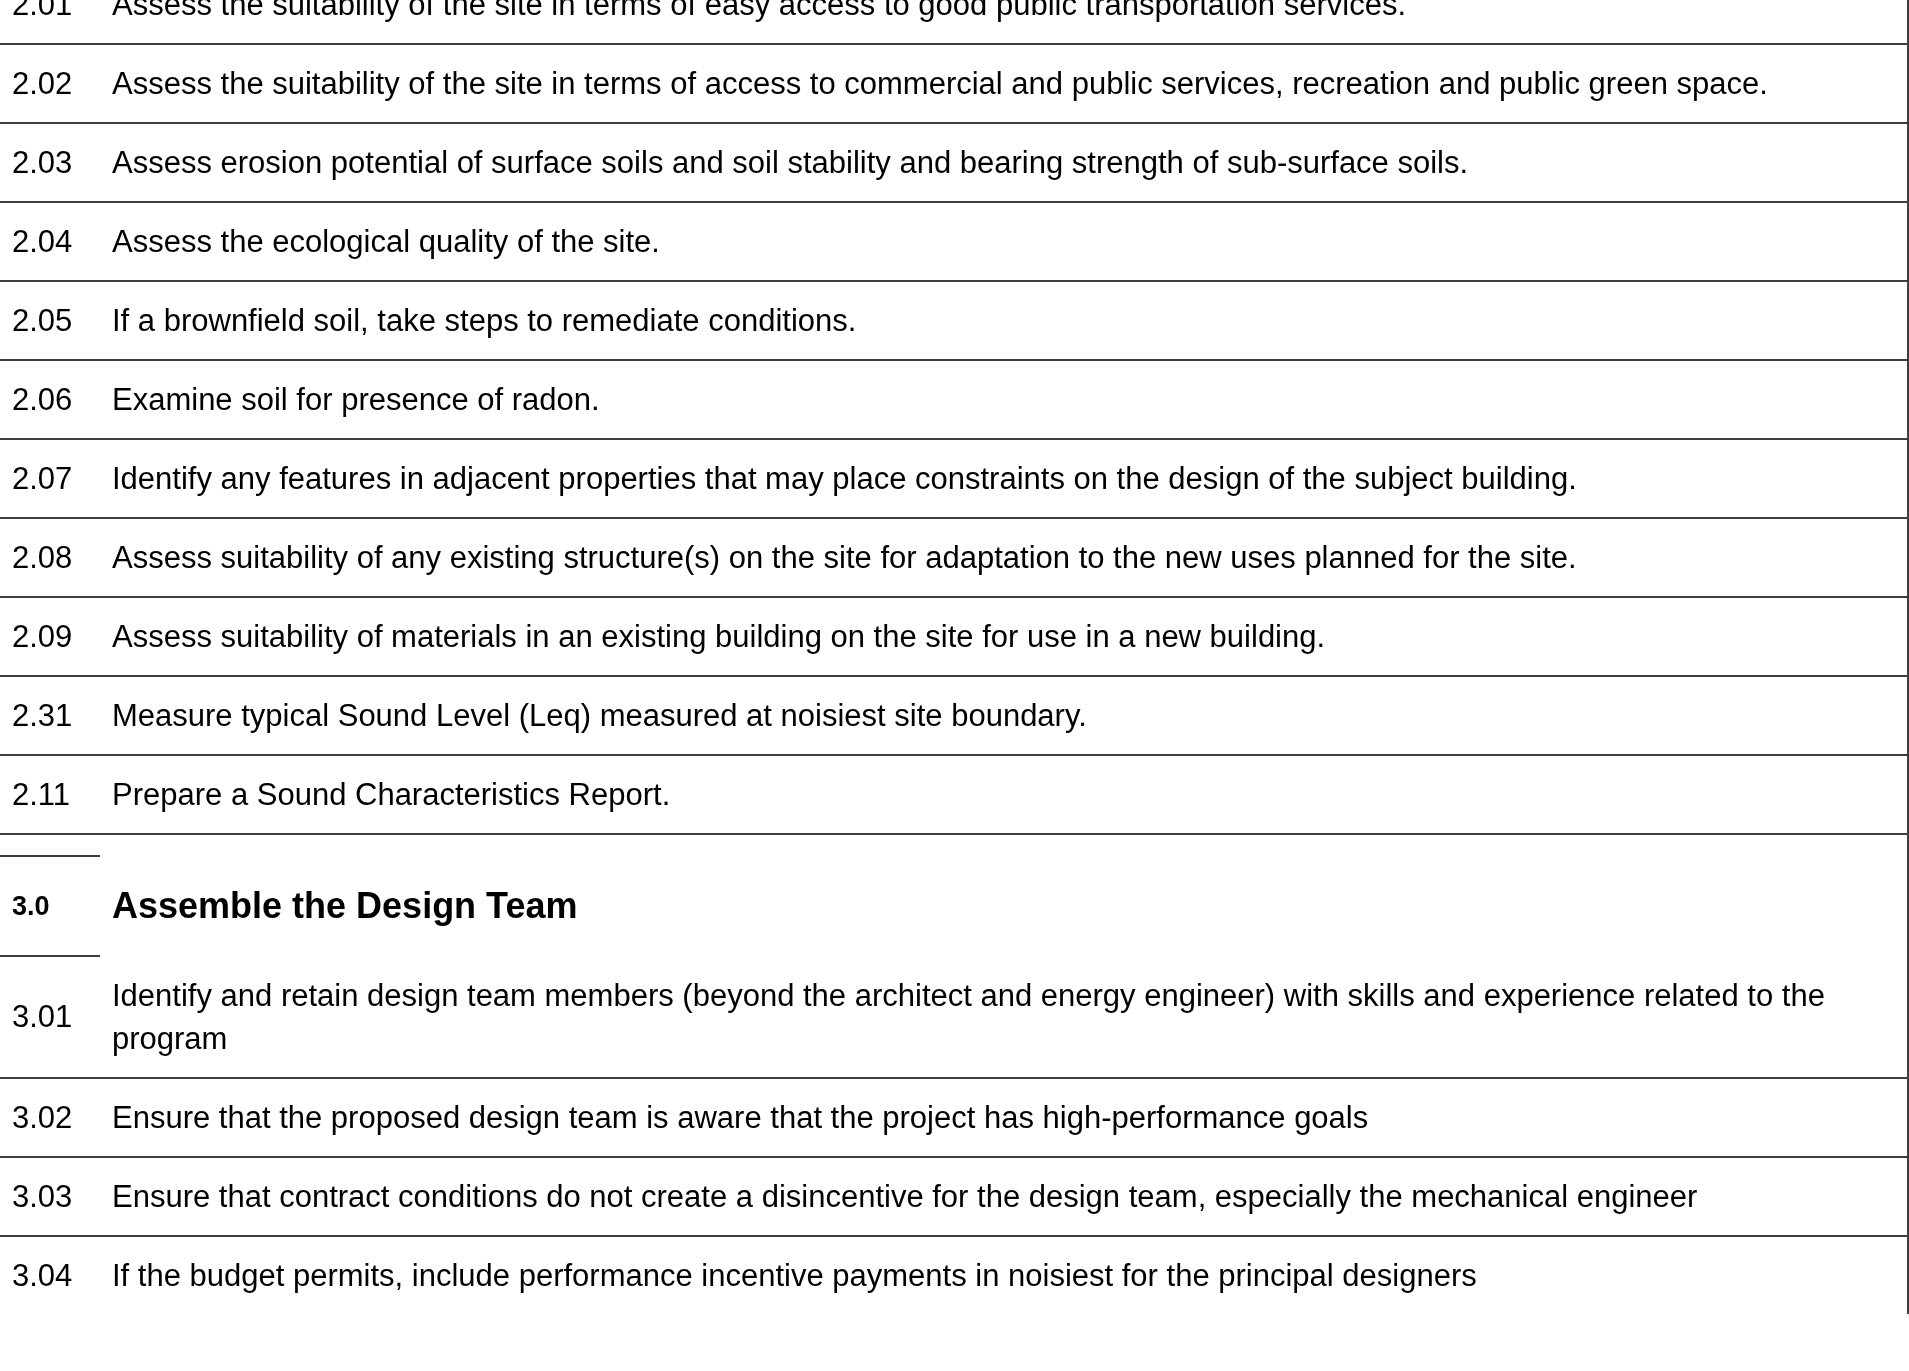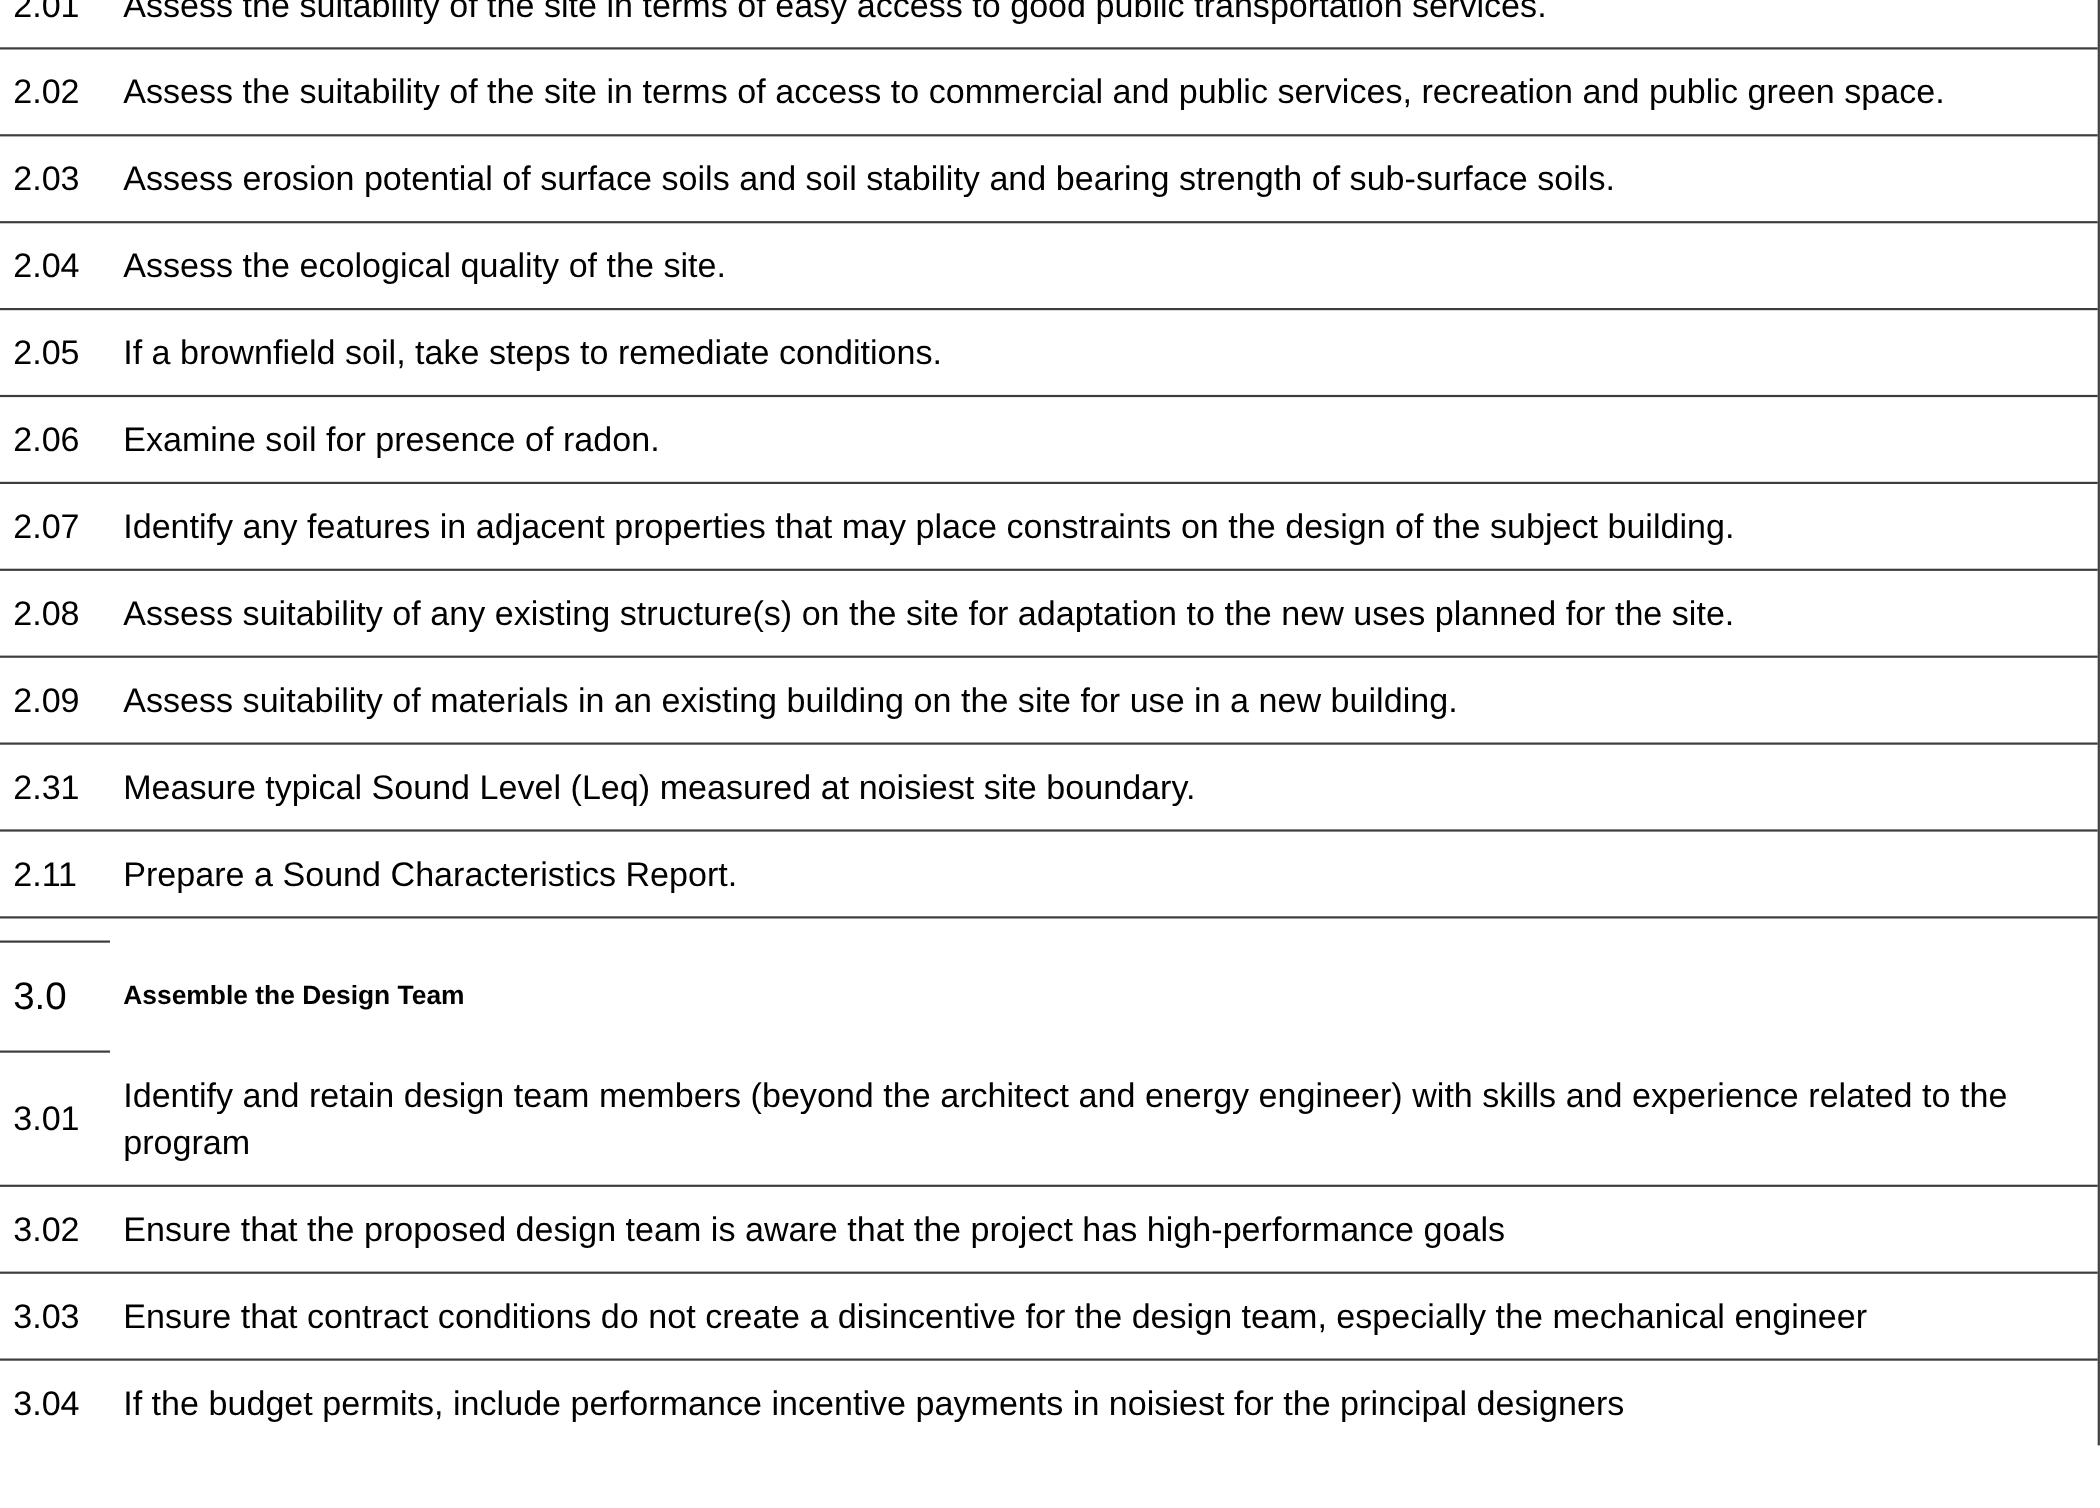--- a/index.html
+++ b/index.html
@@ -38,26 +38,26 @@
   .section {
     border-bottom: none;
     min-height: 102px;
   }
   .section .cell-num {
     align-self: stretch;
     display: flex;
     align-items: center;
     border-top: 2px solid var(--border-color, #3d3d3d);
     border-bottom: 2px solid var(--border-color, #3d3d3d);
-    font-weight: 400;
-    font-size: 35px;
+    font-weight: 700;
+    font-size: 27px;
   }
   .section .cell-desc {
     font-weight: 700;
-    font-size: 24px;
+    font-size: 36px;
     line-height: 44px;
     padding-top: 26px;
     padding-bottom: 26px;
   }
 </style>
 </head>
 <body>
 
 <div class="doc">
 

